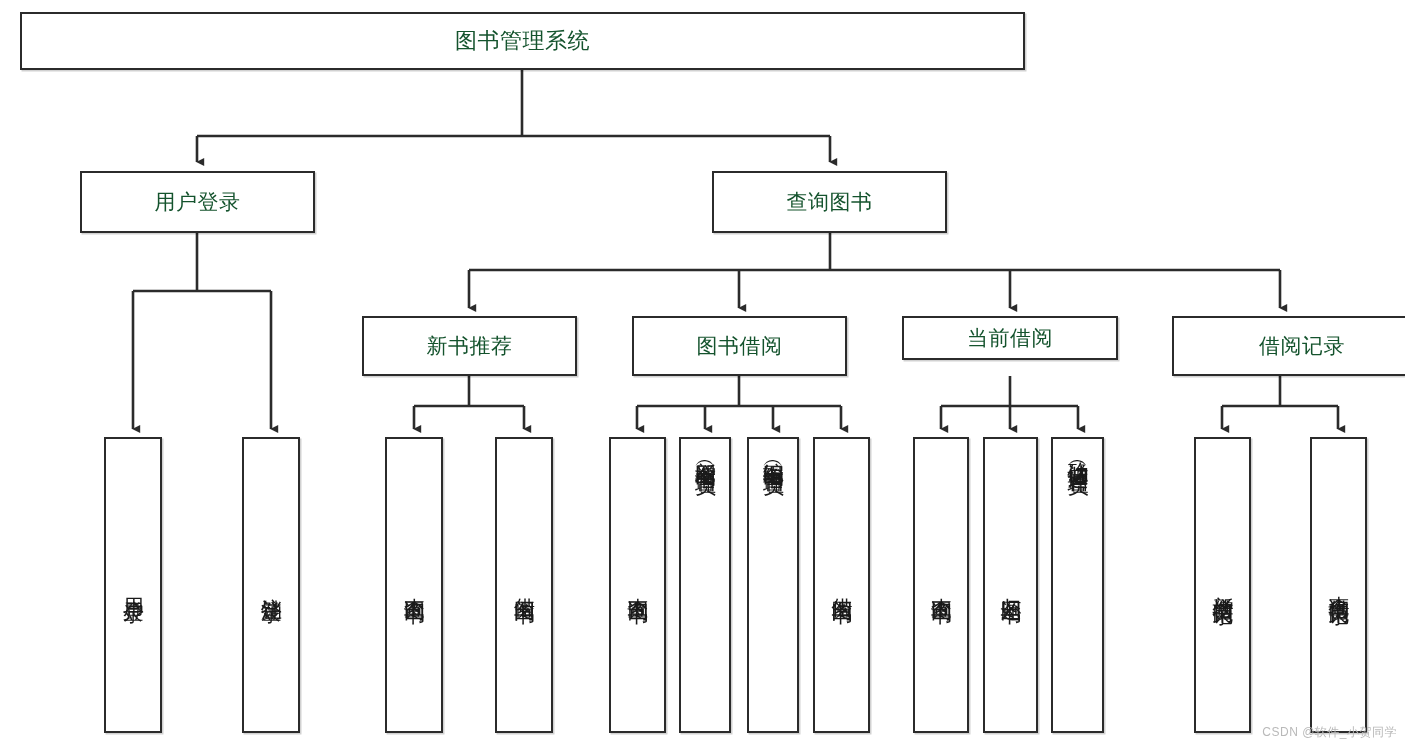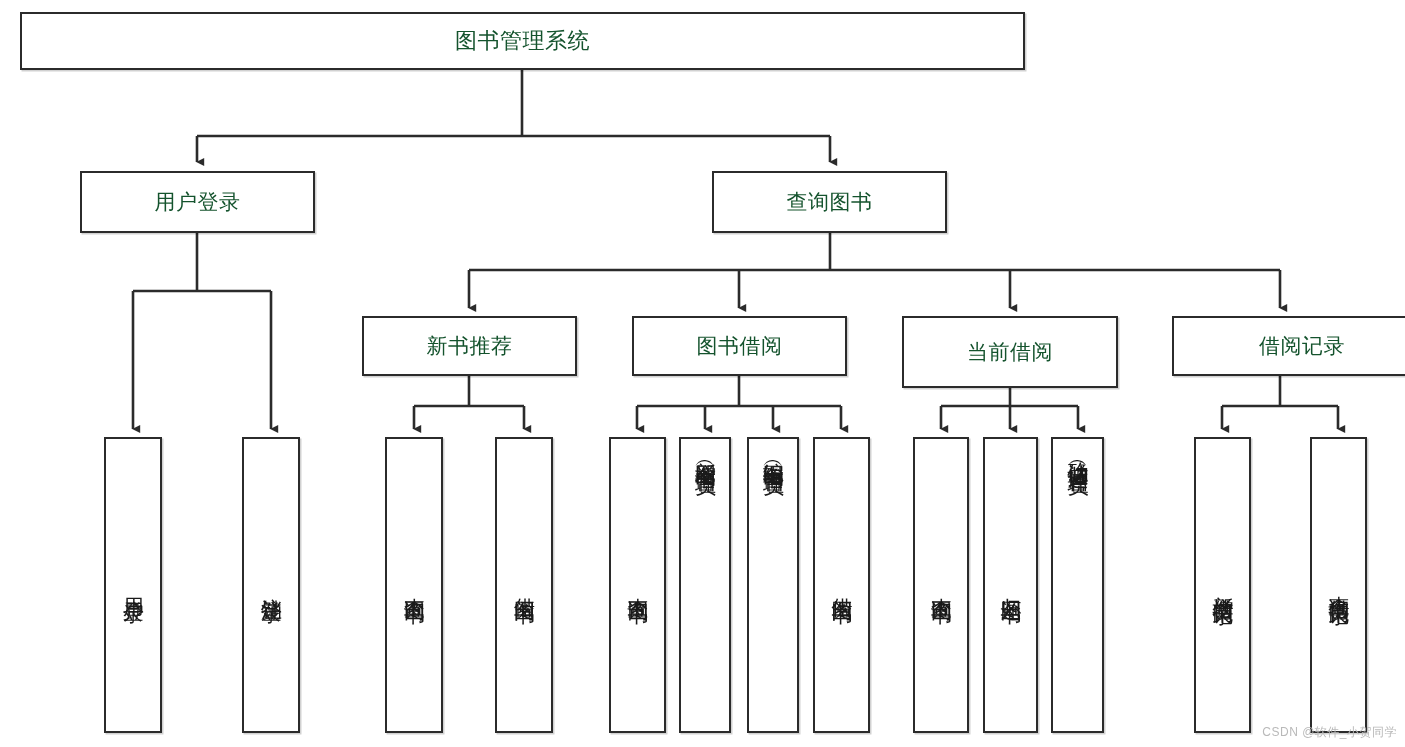--- a/index.html
+++ b/index.html
@@ -143,21 +143,21 @@
   </div>
 
   <div class="node-box level2" style="left:362px; top:316px; width:215px; height:60px;">
     <span class="node-label-h">新书推荐</span>
   </div>
 
   <div class="node-box level2" style="left:632px; top:316px; width:215px; height:60px;">
     <span class="node-label-h">图书借阅</span>
   </div>
 
-  <div class="node-box level2" style="left:902px; top:316px; width:216px; height:72px;">
+  <div class="node-box level2" style="left:902px; top:316px; width:216px; height:44px;">
     <span class="node-label-h">当前借阅</span>
   </div>
 
   <div class="node-box level2" style="left:1172px; top:316px; width:260px; height:60px;">
     <span class="node-label-h">借阅记录</span>
   </div>
 
   <div class="node-box leaf" style="left:104px; top:437px; width:58px; height:296px;">
     <span class="node-label-v">用户登录</span>
   </div>

